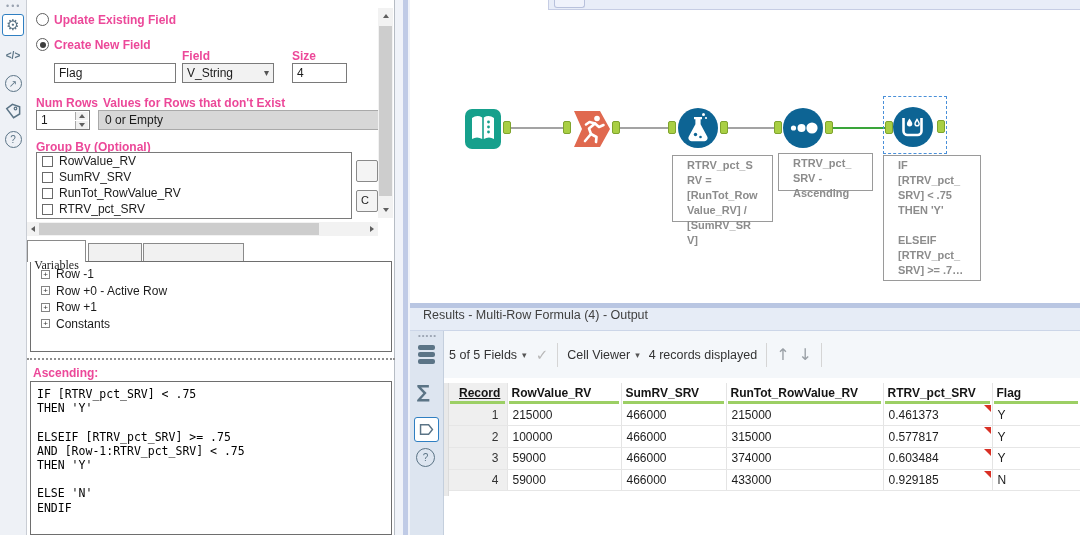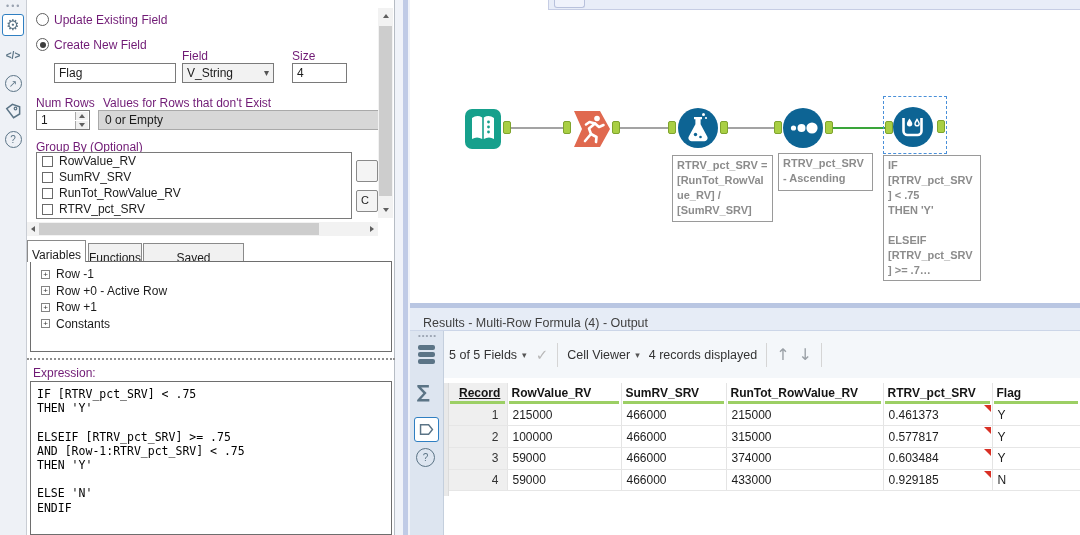--- a/index.html
+++ b/index.html
@@ -11,64 +11,64 @@
   
   .cfg-strip { left:0; top:0; width:27px; height:535px; background:#eef1f6; border-right:1px solid #c9cdd4; }
   .strip-dots { left:6px; top:1px; color:#9aa3b1; font-size:9px; letter-spacing:2px; }
   .strip-icon { width:22px; height:22px; display:flex; align-items:center; justify-content:center; color:#5b7486; }
   .sel-box { border:1.5px solid #2f7fc2; border-radius:3px; background:#fff; }
   .code-glyph { font-size:10px; font-weight:bold; color:#5b7486; }
   .circ { width:17px; height:17px; border:1.6px solid #5b7486; border-radius:50%; display:flex; align-items:center; justify-content:center; font-size:10px; color:#5b7486; }
 
   
   .cfg { left:27px; top:0; width:368px; height:535px; background:#fff; border-right:1px solid #b6bcc4; }
-  .lbl { color:#701a75; }
+  .lbl { color:#ec4899;font-weight:bold; }
   .radio { width:13px; height:13px; border:1px solid #5f5f5f; border-radius:50%; background:#fff; position:absolute; }
   .radio .dot { position:absolute; left:2.5px; top:2.5px; width:6px; height:6px; border-radius:50%; background:#3d3d3d; }
   .tbox { position:absolute; border:1px solid #7a7a7a; background:#fff; padding:2px 4px; line-height:14px; }
   .combo { background:#f2f2f2; }
   .combo .chev { position:absolute; right:4px; top:2px; color:#555; font-size:10px; }
   .grayfield { position:absolute; background:#d7d7d7; border:1px solid #a9a9a9; padding:2px 6px; line-height:14px; }
   .spin-btn { position:absolute; right:1px; width:13px; height:8px; background:#f0f0f0; border-left:1px solid #a9a9a9; display:flex; align-items:center; justify-content:center; }
   .tri-up { width:0; height:0; border-left:3px solid transparent; border-right:3px solid transparent; border-bottom:4px solid #5f5f5f; }
   .tri-dn { width:0; height:0; border-left:3px solid transparent; border-right:3px solid transparent; border-top:4px solid #5f5f5f; }
   .tri-l { width:0; height:0; border-top:3px solid transparent; border-bottom:3px solid transparent; border-right:4px solid #5f5f5f; }
   .tri-r { width:0; height:0; border-top:3px solid transparent; border-bottom:3px solid transparent; border-left:4px solid #5f5f5f; }
   .listbox { position:absolute; border:1px solid #7a7a7a; background:#fff; }
   .chkrow { position:relative; height:16px; display:flex; align-items:center; }
   .chk { width:11px; height:11px; border:1px solid #6a6a6a; background:#fff; margin-left:5px; margin-right:6px; }
   .mini-btn { position:absolute; width:22px; height:22px; border:1px solid #8a8a8a; background:#f4f4f4; border-radius:2px; overflow:hidden; font-size:11px; padding:3px 0 0 4px; color:#222; }
   .sbar { position:absolute; background:#f2f2f2; }
   .sthumb { position:absolute; background:#cdcdcd; }
   .sarrow { position:absolute; display:flex; align-items:center; justify-content:center; }
-  .tab { position:absolute; border:1px solid #8a8a8a; background:#f1f1f1; text-align:center; padding-top:7px; }
+  .tab { position:absolute; border:1px solid #8a8a8a; background:#f1f1f1; text-align:center; padding-top:17px;font-family:Liberation Serif, serif; }
   .tab.active { background:#fff; border-bottom:none; z-index:2; }
   .treebox { position:absolute; border:1px solid #6e6e6e; background:#fff; }
   .treerow { position:relative; height:16.5px; display:flex; align-items:center; }
   .expander { width:9px; height:9px; border:1px solid #848484; background:#fff; margin-left:10px; margin-right:6px; font-size:8px; line-height:7px; text-align:center; color:#333; }
   .dotted-sep { position:absolute; border-top:2px dotted #8f8f8f; }
   .exprbox { position:absolute; border:1px solid #6e6e6e; background:#fff; overflow:hidden; }
   .code { font-family:"DejaVu Sans Mono","Liberation Mono",monospace; font-size:11.5px; line-height:14.2px; white-space:pre-wrap; color:#000; }
 
   
   .vsplit { left:395px; top:0; width:15px; height:535px; background:#f0f3f9; }
   .vsplit .bar { position:absolute; left:8px; top:0; width:5px; height:535px; background:#c0cbe6; }
   .canvas { left:410px; top:0; width:670px; height:303px; background:#fff; overflow:hidden; }
   .hsplit { left:410px; top:303px; width:670px; height:5px; background:#b9c6e2; }
   .topbar { position:absolute; left:138px; top:0; width:532px; height:10px; background:#e8edf8; border-left:1px solid #c6cde4; border-bottom:1px solid #c6cde4; }
   .topbar .btn { position:absolute; left:5px; top:0; width:31px; height:8px; border:1px solid #b8c1dc; border-top:none; border-radius:0 0 3px 3px; background:#eff2fb; }
   .tool { position:absolute; }
   .anchor { position:absolute; width:8px; height:13px; background:#a9cf44; border:1px solid #7fa42e; border-radius:2px; }
   .conn { position:absolute; height:2px; background:#a3a3a3; }
   .conn.green { background:#3aa53a; }
-  .ann { position:absolute; background:#fff; border:1px solid #9a9a9a; color:#8c8c8c; font-weight:bold; font-size:11px; line-height:15px; padding:2px 4px; overflow-wrap:anywhere; white-space:pre-wrap; }
+  .ann { position:absolute; background:#fff; border:1px solid #9a9a9a; color:#8c8c8c; font-weight:bold; font-size:11px; line-height:15px; padding:2px 14px; overflow-wrap:anywhere; white-space:pre-wrap; }
   .dashed-sel { position:absolute; border:1.5px dashed #4a90d9; background:transparent; }
 
   
-  .res-hdr { left:410px; top:308px; width:670px; height:23px; background:#e6ecf6; border-bottom:1px solid #ccd6e8; display:flex; align-items:flex-end; padding-left:13px; color:#3f3f3f; font-size:12.5px; }
+  .res-hdr { left:410px; top:308px; width:670px; height:23px; background:#e6ecf6; border-bottom:1px solid #ccd6e8; display:flex; align-items:flex-start; padding-left:13px; color:#3f3f3f; font-size:12.5px; }
   .res-body { left:410px; top:331px; width:670px; height:204px; background:#fff; }
   .res-strip { position:absolute; left:0; top:0; width:34px; height:204px; background:#dde5f0; border-right:1px solid #c4cfdd; }
   .res-toolbar { position:absolute; left:34px; top:0; width:636px; height:47px; background:#f4f7fa; display:flex; align-items:center; gap:9px; padding-left:5px; color:#333; font-size:12.5px; }
   .tb-sep { width:1px; height:24px; background:#d5d5d5; }
   .caret { font-size:9px; color:#555; }
   .arrow-glyph { font-size:16px; color:#9aa0a6; font-family:"DejaVu Sans",sans-serif; }
   .grid { position:absolute; left:34px; top:47px; width:636px; height:157px; background:#fff; }
   .gutter { position:absolute; left:0; top:5px; width:5px; height:113px; background:#e9e9e9; border-right:1px solid #dcdcdc; }
   table.rgrid { position:absolute; left:5px; top:5px; border-collapse:collapse; table-layout:fixed; width:631px; font-size:12px; }
   table.rgrid th { position:relative; text-align:left; font-weight:bold; color:#151515; padding:3px 4px 4px 4px; height:21px; border-right:1px solid #e4e4e4; background:#fff; }
@@ -206,21 +206,21 @@
           <span>Row +1</span>
         </div>
       <div class="treerow">
           <span class="expander">+</span>
           <span>Constants</span>
         </div>
     </div>
 
     <div class="dotted-sep" style="left:0px; top:358px; width:368px;"></div>
 
-    <div class="abs lbl" style="left:6px; top:366px;">Expression:</div>
+    <div class="abs lbl" style="left:6px; top:366px;">Ascending:</div>
     <div class="exprbox" style="left:3px; top:381px; width:362px; height:154px;">
       <div class="code" style="padding:5px 0 0 6px;">IF [RTRV_pct_SRV] &lt; .75
 THEN 'Y'
 
 ELSEIF [RTRV_pct_SRV] &gt;= .75
 AND [Row-1:RTRV_pct_SRV] &lt; .75
 THEN 'Y'
 
 ELSE 'N'
 ENDIF</div>

